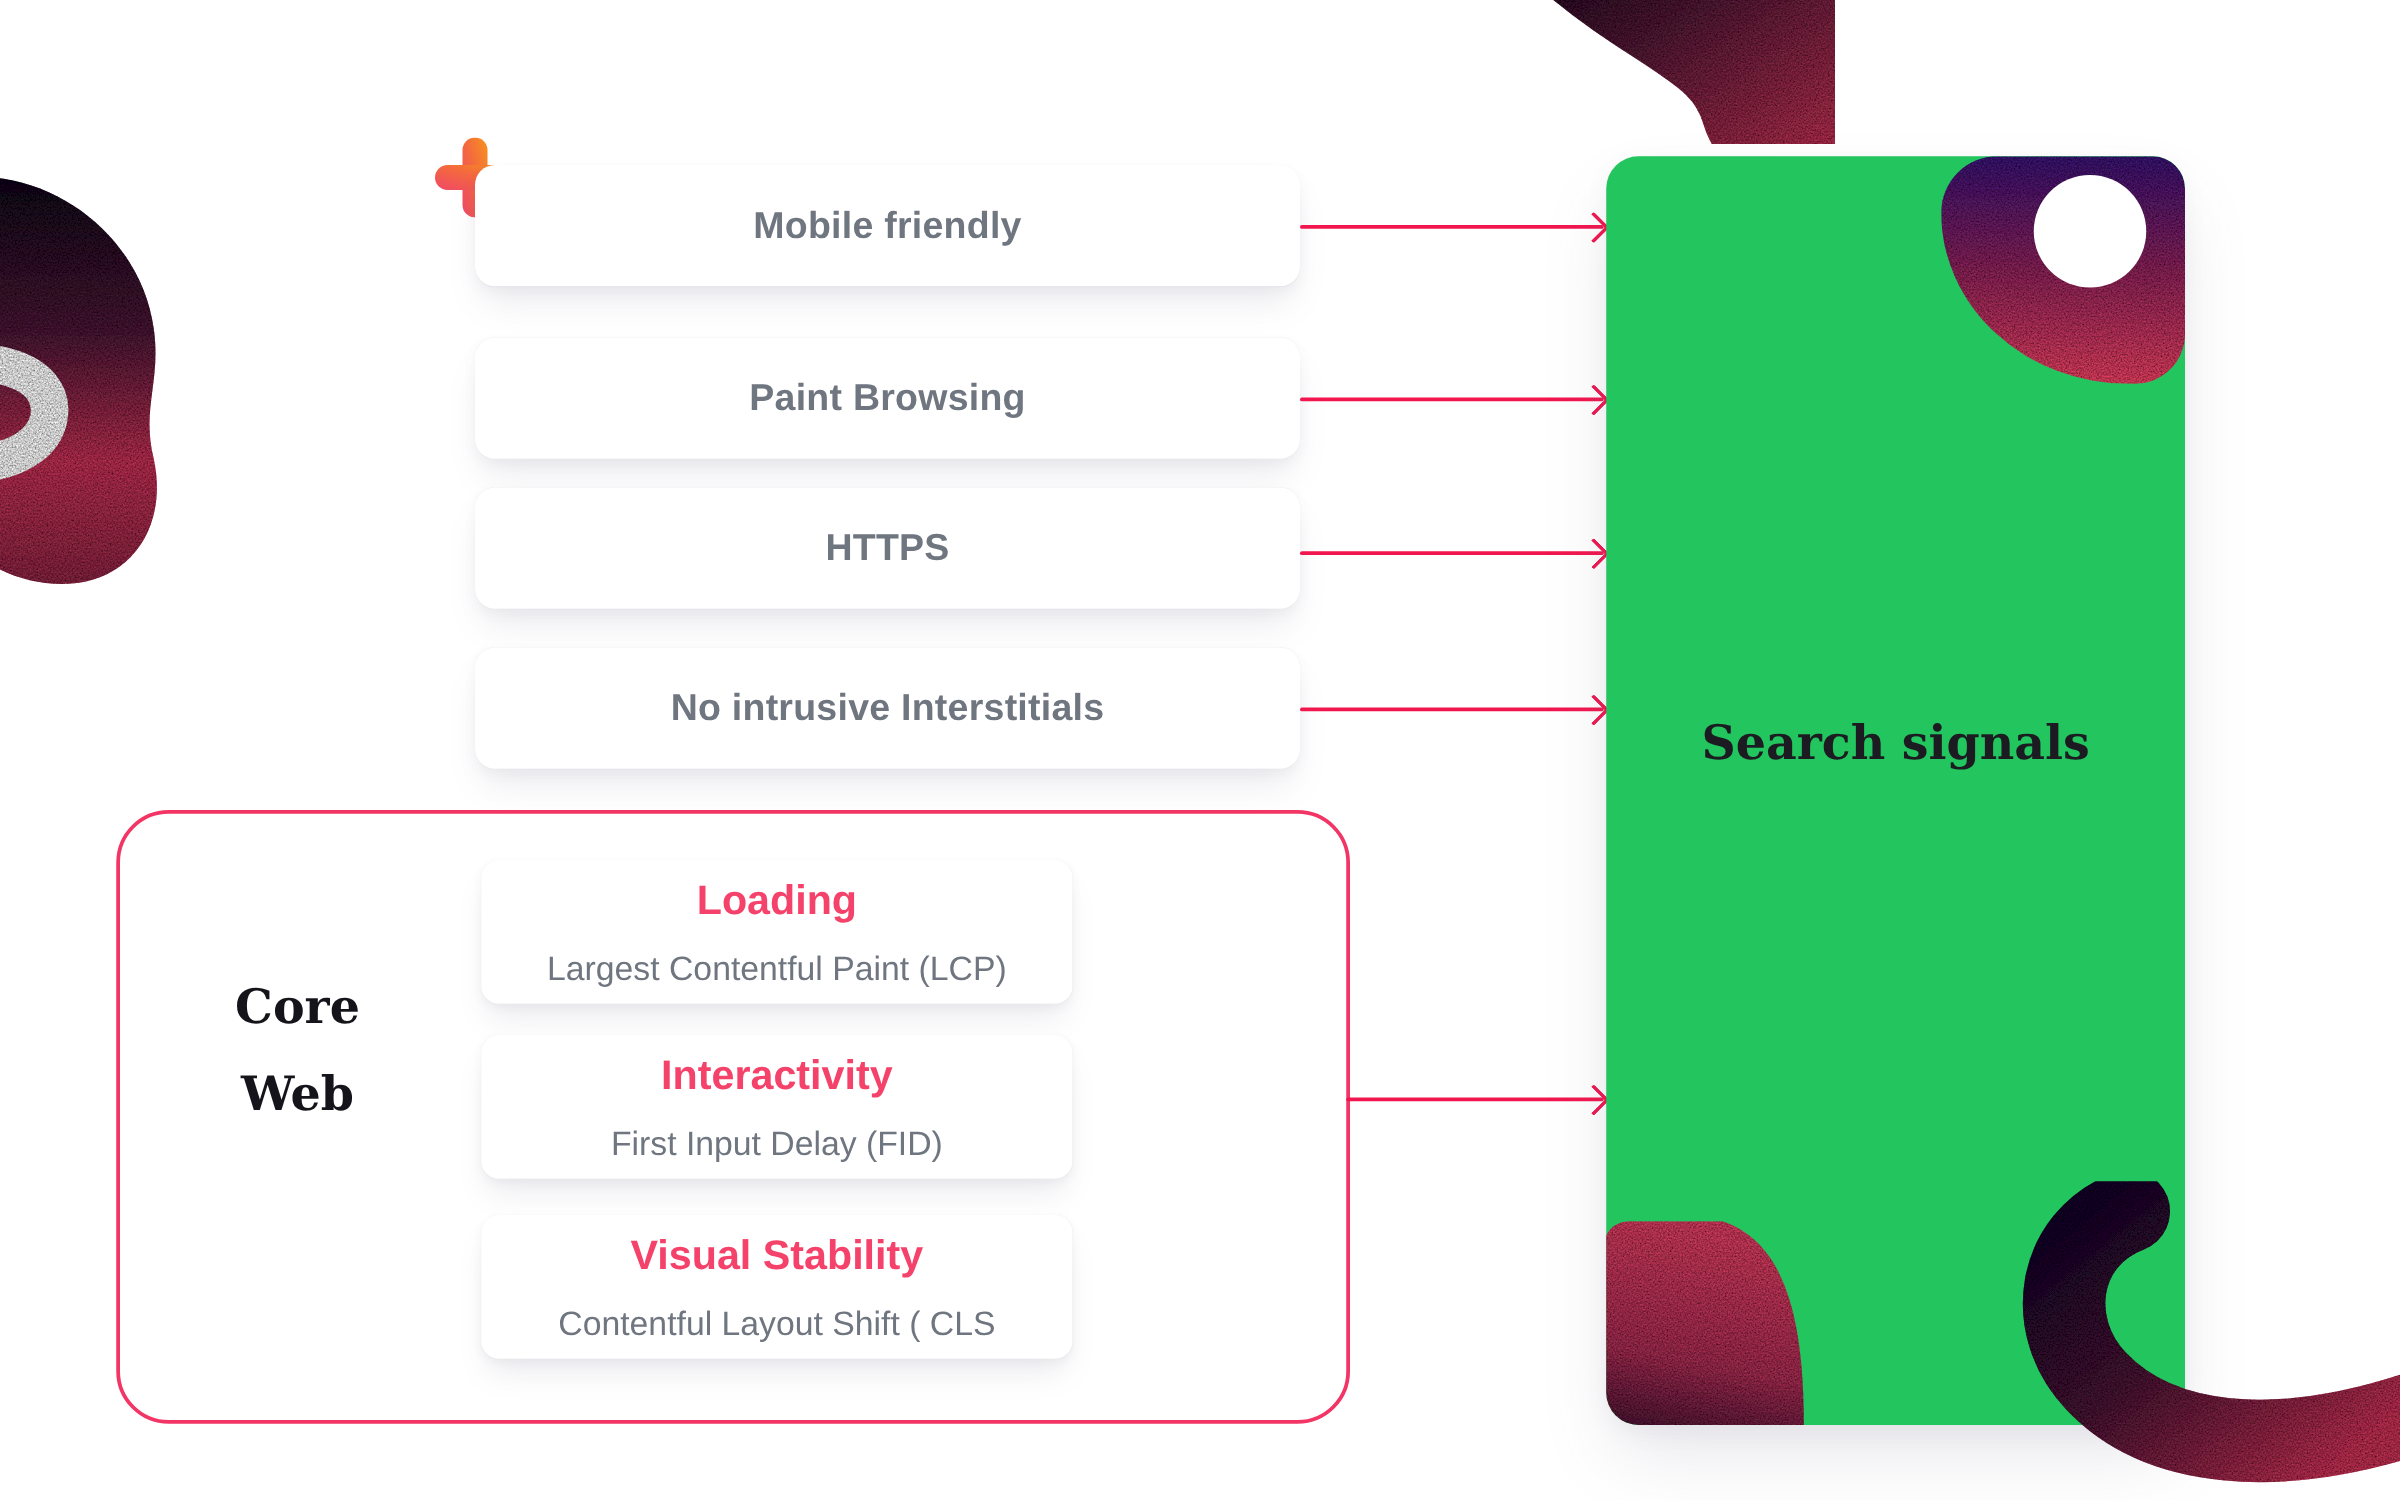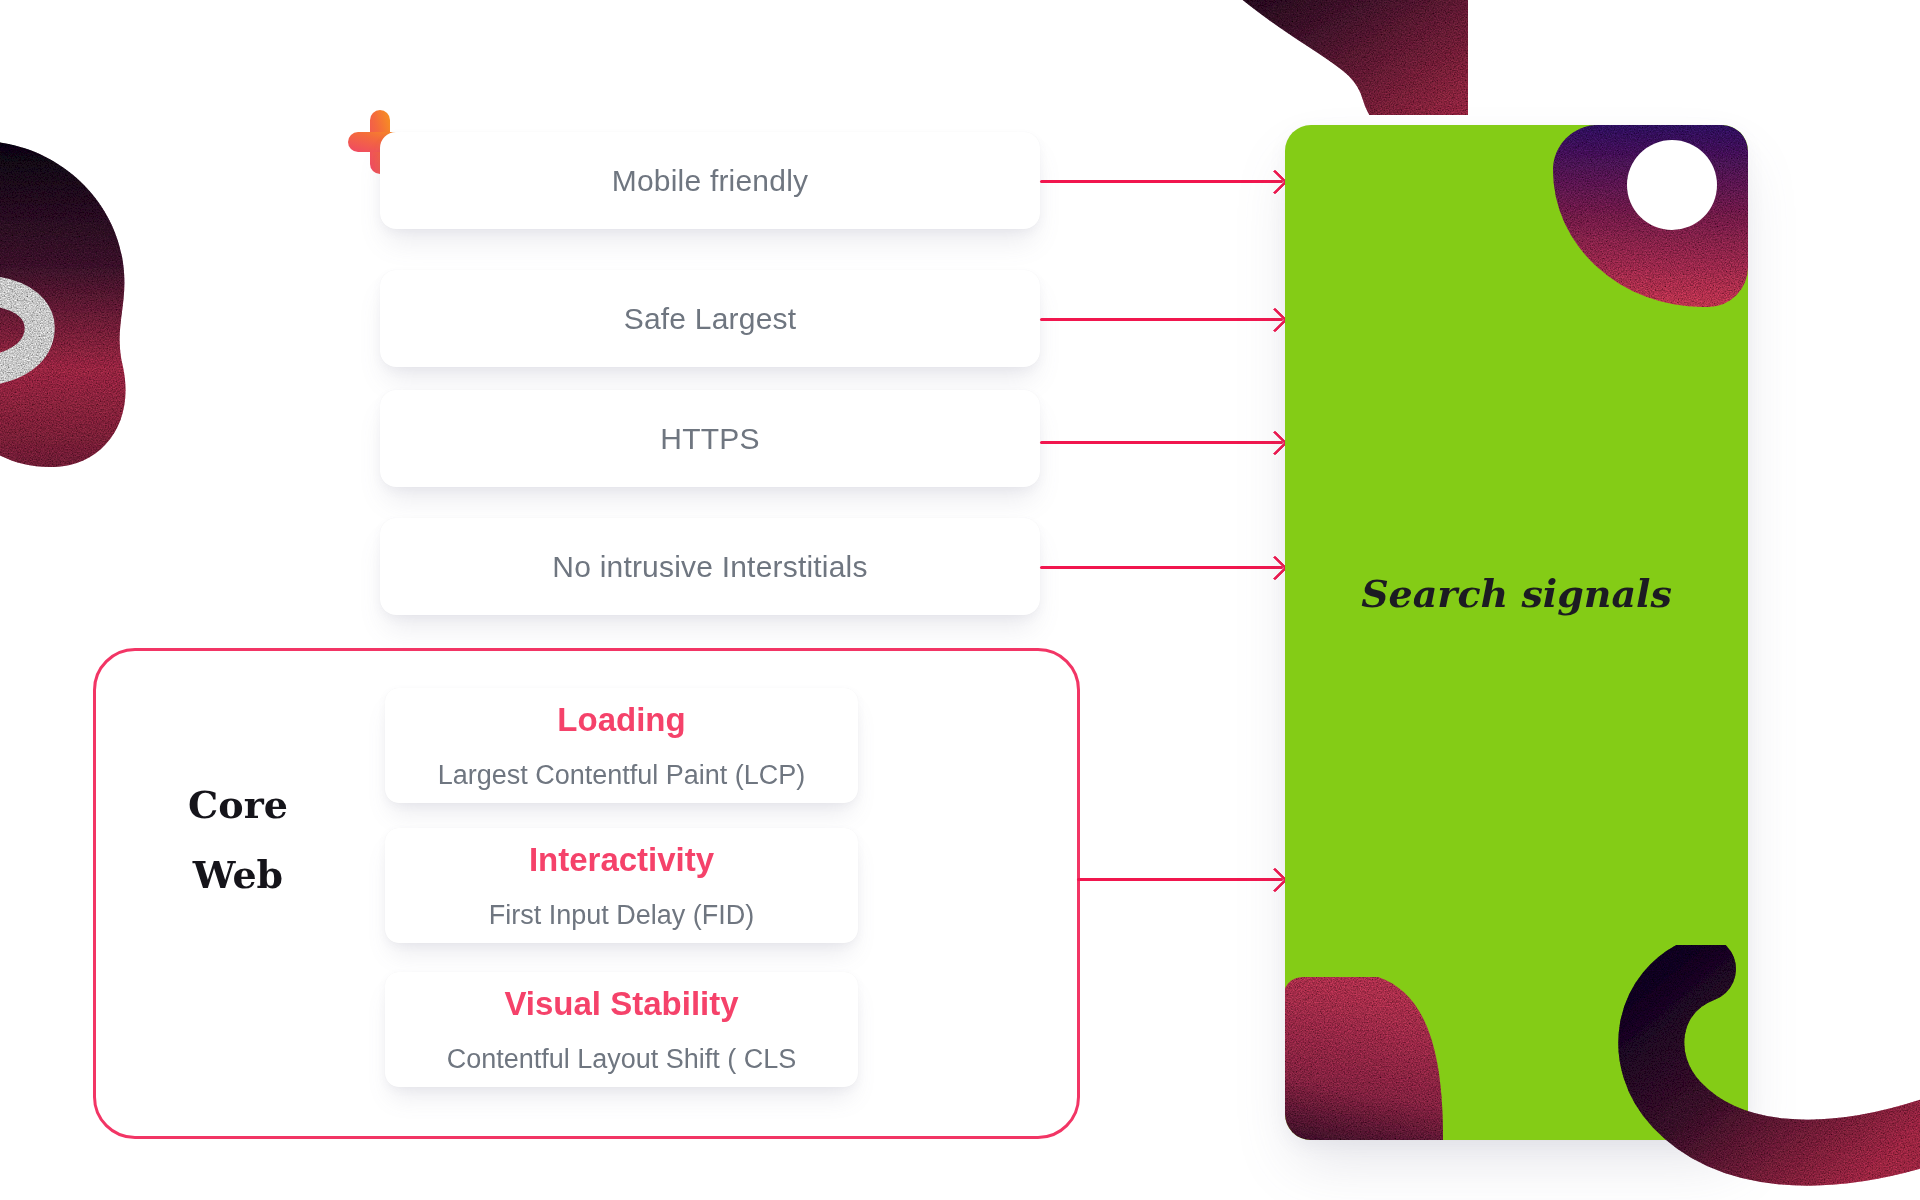--- a/index.html
+++ b/index.html
@@ -8,21 +8,21 @@
     font-family:"Liberation Sans","DejaVu Sans",sans-serif;
   }
   .abs{position:absolute;}
 
   
   .sig-card{
     position:absolute;left:380px;width:660px;height:97px;background:#ffffff;border-radius:16px;
     box-shadow:0 18px 28px -6px rgba(110,110,140,.14),0 4px 10px rgba(110,110,140,.06),0 0 1px rgba(0,0,0,.05);
     display:flex;align-items:center;justify-content:center;
   }
-  .sig-card span{color:#6F7680;font-size:30px;font-weight:400;letter-spacing:.2px;}
+  .sig-card span{color:#6F7680;font-size:30px;font-weight:700;letter-spacing:.2px;}
 
   
   .arrow{position:absolute;height:3px;background:#F1164E;border-radius:2px;}
   .arrow::after{
     content:'';position:absolute;right:-1px;top:50%;width:15px;height:15px;
     border-top:3px solid #F1164E;border-right:3px solid #F1164E;
     transform:translate(0,-50%) rotate(45deg);transform-origin:center;border-radius:2px;
   }
 
   
@@ -38,24 +38,23 @@
   .cwv-card{
     position:absolute;left:385px;width:473px;height:115px;background:#ffffff;border-radius:14px;
     box-shadow:0 16px 24px -6px rgba(110,110,140,.14),0 3px 8px rgba(110,110,140,.06),0 0 1px rgba(0,0,0,.05);
     display:flex;flex-direction:column;align-items:center;justify-content:center;gap:21px;
   }
   .cwv-card .t{color:#F5426A;font-size:33px;font-weight:700;}
   .cwv-card .s{color:#6F7680;font-size:27px;font-weight:400;}
 
   
   .result-card{
-    position:absolute;left:1285px;top:125px;width:463px;height:1015px;background:#84cc16;border-radius:26px;
+    position:absolute;left:1285px;top:125px;width:463px;height:1015px;background:#22c55e;border-radius:26px;
     box-shadow:0 30px 60px -10px rgba(110,110,140,.18),0 6px 18px rgba(110,110,140,.07),0 0 1px rgba(0,0,0,.05);
     overflow:hidden;
-    font-style:italic;
   }
   .result-title{
     position:absolute;left:0;top:443px;width:100%;text-align:center;
     font-family:"DejaVu Serif","Liberation Serif",serif;font-weight:600;color:#1C1B22;
     font-size:38px;line-height:51px;
   }
   .deco{pointer-events:none;}
 </style>
 </head>
 <body>
@@ -114,21 +113,21 @@
       </linearGradient>
     </defs>
     <rect x="22" y="0" width="20" height="64" rx="10" fill="url(#gP)"></rect>
     <rect x="0" y="22" width="64" height="20" rx="10" fill="url(#gP)"></rect>
   </svg>
 
   <div class="sig-card" style="top:132px">
     <span>Mobile friendly</span>
   </div>
   <div class="sig-card" style="top:270px">
-    <span>Safe Largest</span>
+    <span>Paint Browsing</span>
   </div>
   <div class="sig-card" style="top:390px">
     <span>HTTPS</span>
   </div>
   <div class="sig-card" style="top:518px">
     <span>No intrusive Interstitials</span>
   </div>
 
   <div class="arrow" style="left:1040px;top:180px;width:243px"></div>
   <div class="arrow" style="left:1040px;top:318px;width:243px"></div>

